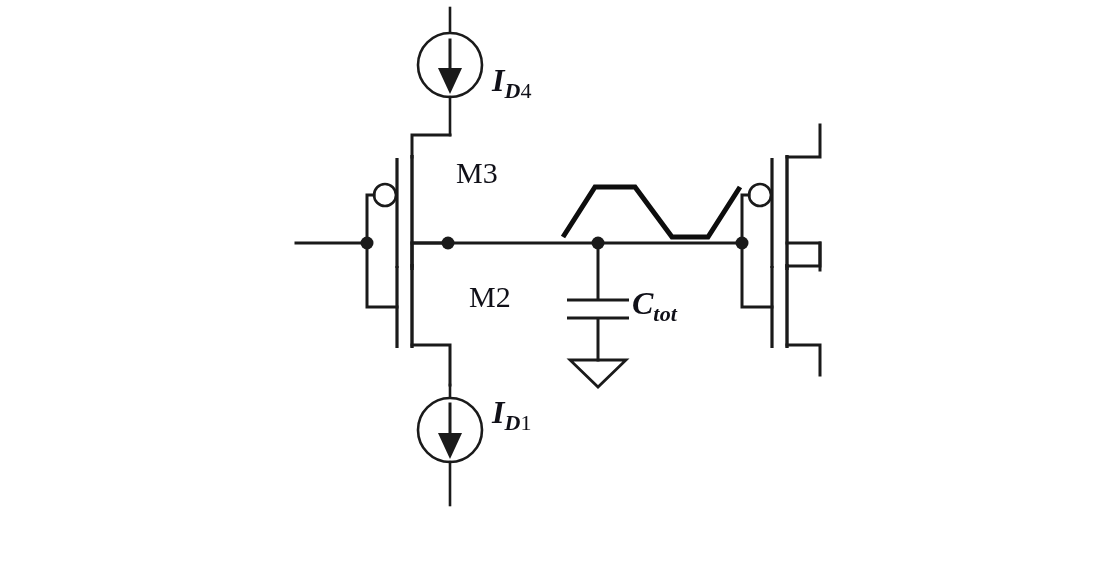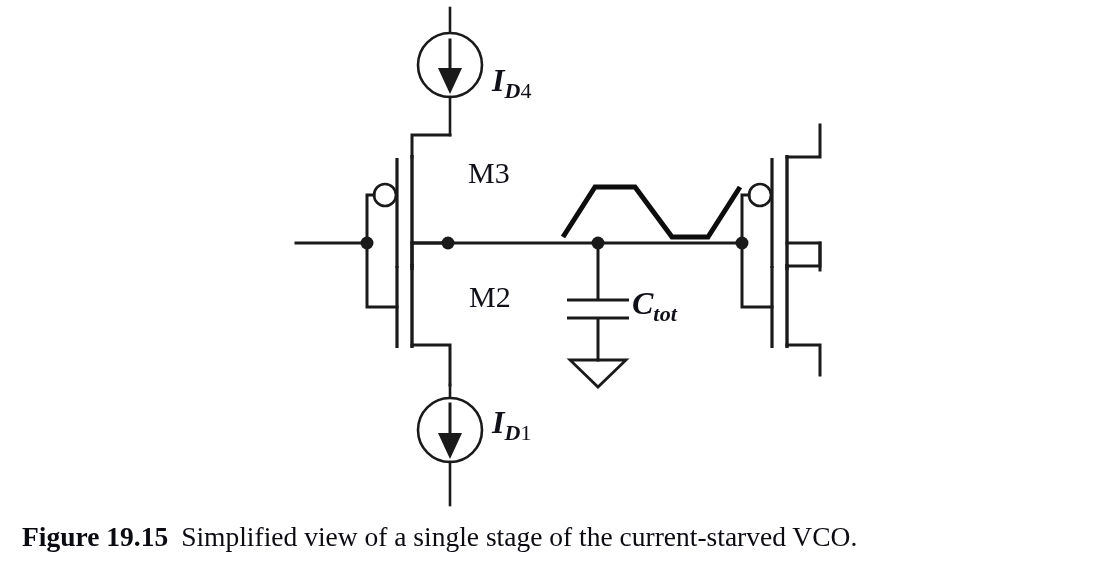--- a/index.html
+++ b/index.html
@@ -115,22 +115,22 @@
     letter-spacing: 0.2px;
   }
   .lbl-italic-var .sub-num {
     font-size: 22px;
     font-style: normal;
     font-weight: 400;
     vertical-align: -0.30em;
   }
 
   #label-id4 { left: 492px; top: 64px; }
-  #label-id1 { left: 492px; top: 406px; }
-  #label-m3  { left: 468px; top: 158px; }
+  #label-id1 { left: 492px; top: 396px; }
+  #label-m3  { left: 456px; top: 158px; }
   #label-m2  { left: 462px; top: 282px; margin-left: 7px; }
   #label-ctot{ left: 632px; top: 287px; text-align: right; }
 
   #figure-caption {
     position: absolute;
     left: 22px;
     top: 521px;
     width: 1078px;
     font-family: "Liberation Serif", "DejaVu Serif", serif;
     font-size: 27.5px;
@@ -256,15 +256,14 @@
   <div class="lbl lbl-italic-var" id="label-id4"><span>I</span><span class="sub">D</span><span class="sub-num">4</span></div>
 
   <div class="lbl lbl-italic-var" id="label-id1"><span>I</span><span class="sub">D</span><span class="sub-num">1</span></div>
 
   <div class="lbl lbl-plain" id="label-m3">M3</div>
 
   <div class="lbl lbl-plain" id="label-m2">M2</div>
 
   <div class="lbl lbl-italic-var" id="label-ctot"><span>C</span><span class="sub">tot</span></div>
 
-  <div id="figure-caption"><span class="cap-strong">Figure 19.15</span><span class="cap-gap"></span><span>Simplified view of a single stage of the current-starved VCO.</span></div>
 
 </div>
 
 </body></html>

